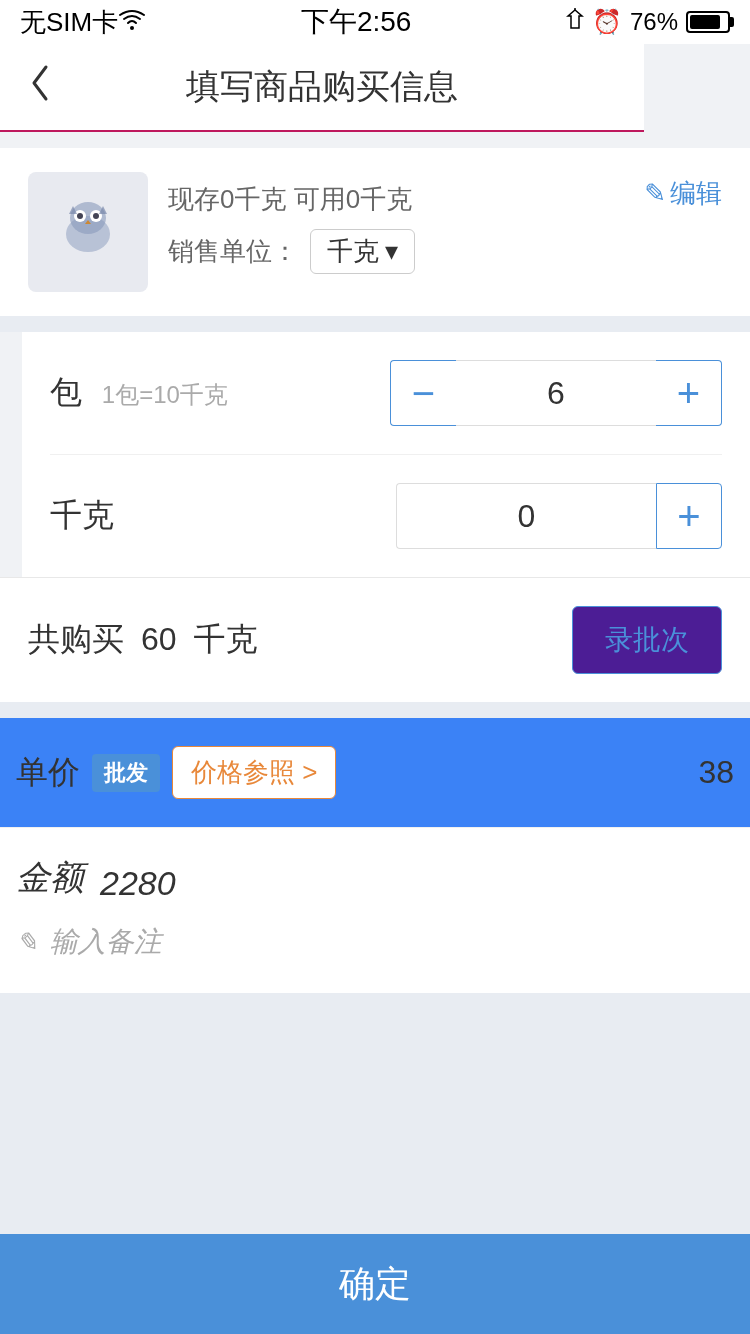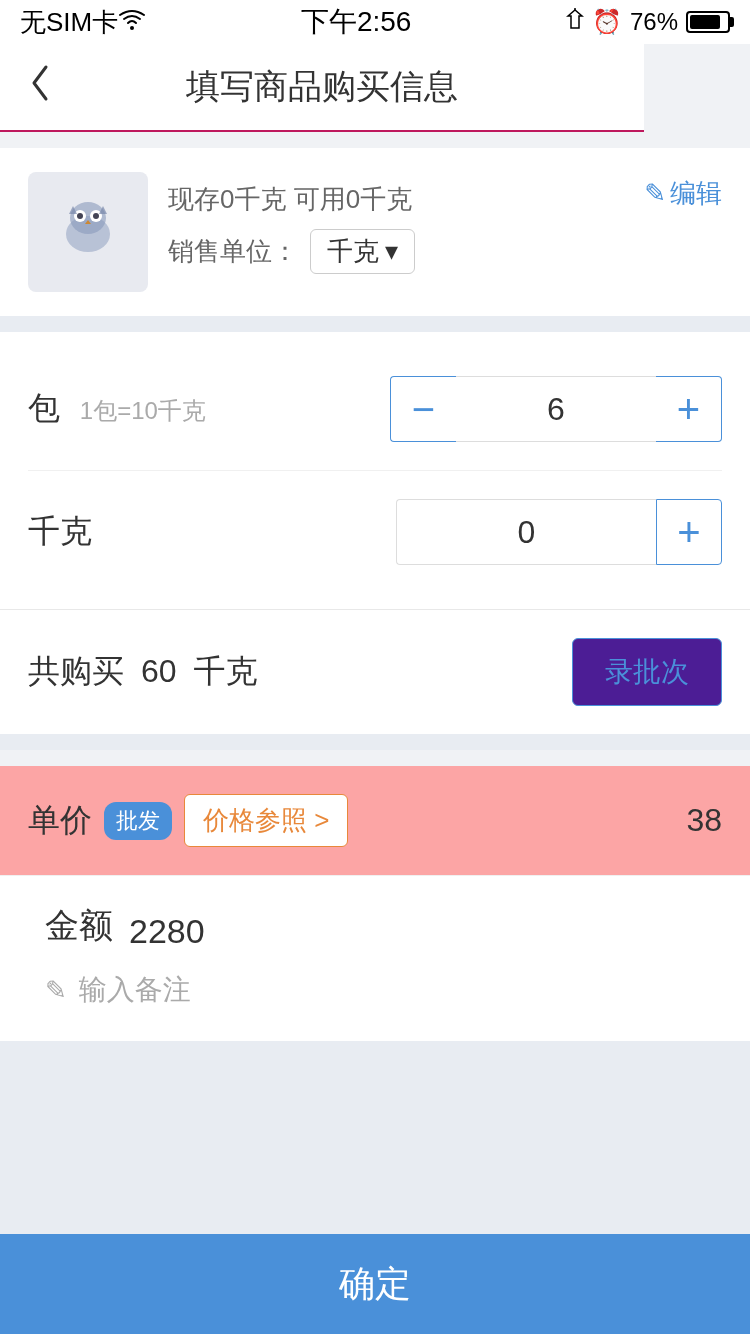--- a/index.html
+++ b/index.html
@@ -151,21 +151,22 @@
 
     
     .section-divider {
       height: 16px;
       background: #e8ecf2;
     }
 
     
     .quantity-section {
       background: #fff;
-      padding: 16px 28px;
+      padding: 0 28px;
+      margin-left: 22px;
     }
     .quantity-row {
       display: flex;
       align-items: center;
       justify-content: space-between;
       padding: 28px 0;
       border-bottom: 1px solid #f0f0f0;
     }
     .quantity-row:last-child {
       border-bottom: none;
@@ -237,44 +238,44 @@
       color: #4a90d9;
       background: #4c1d95;
       padding: 14px 32px;
       border-radius: 6px;
       font-size: 28px;
       cursor: pointer;
     }
 
     
     .price-section {
-      background: #fca5a5;
-      margin-top: 16px;
-      padding: 28px 28px;
+      background: #3b82f6;
+      padding: 28px 16px;
     }
     .price-row {
       display: flex;
       align-items: center;
       justify-content: space-between;
     }
     .price-label-group {
       display: flex;
       align-items: center;
       gap: 12px;
     }
     .price-label {
       font-size: 32px;
       color: #333;
     }
     .badge-blue {
       background: #4a90d9;
       color: #fff;
       font-size: 22px;
       padding: 4px 12px;
-      border-radius: 12px;
+      border-radius: 4px;
+      font-weight: bold;
     }
     .price-ref-btn {
       border: 1px solid #e8883a;
       color: #e8883a;
       background: #fff;
       padding: 8px 18px;
       border-radius: 6px;
       font-size: 26px;
       cursor: pointer;
       display: flex;
@@ -283,22 +284,23 @@
     }
     .price-value {
       font-size: 32px;
       color: #333;
     }
 
     
     .amount-section {
       background: #fff;
       margin-top: 0;
-      padding: 24px 45px 32px;
+      padding: 24px 16px 32px;
       border-top: 1px solid #f0f0f0;
+      font-style: italic;
     }
     .amount-row {
       display: flex;
       align-items: center;
       gap: 16px;
       margin-bottom: 20px;
     }
     .amount-label {
       font-size: 34px;
       color: #333;

